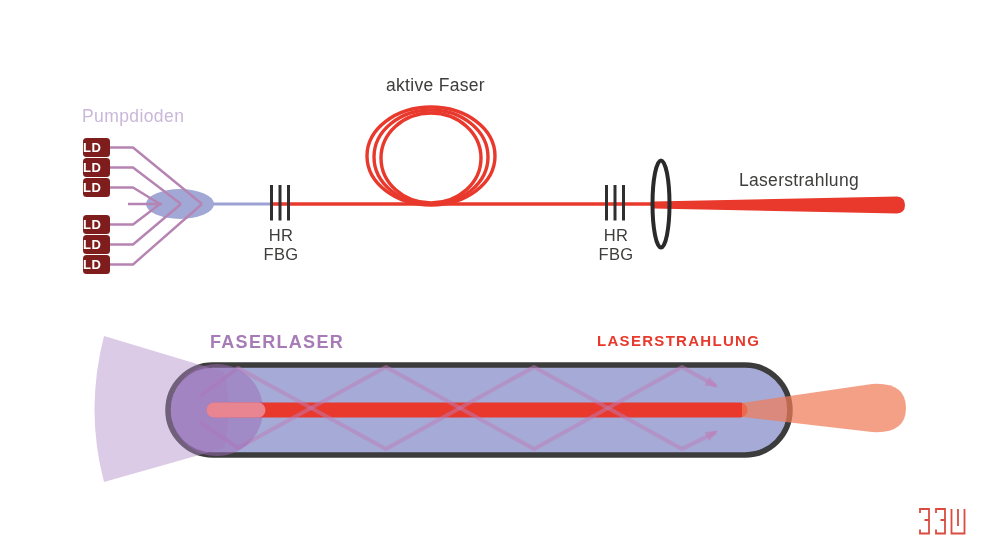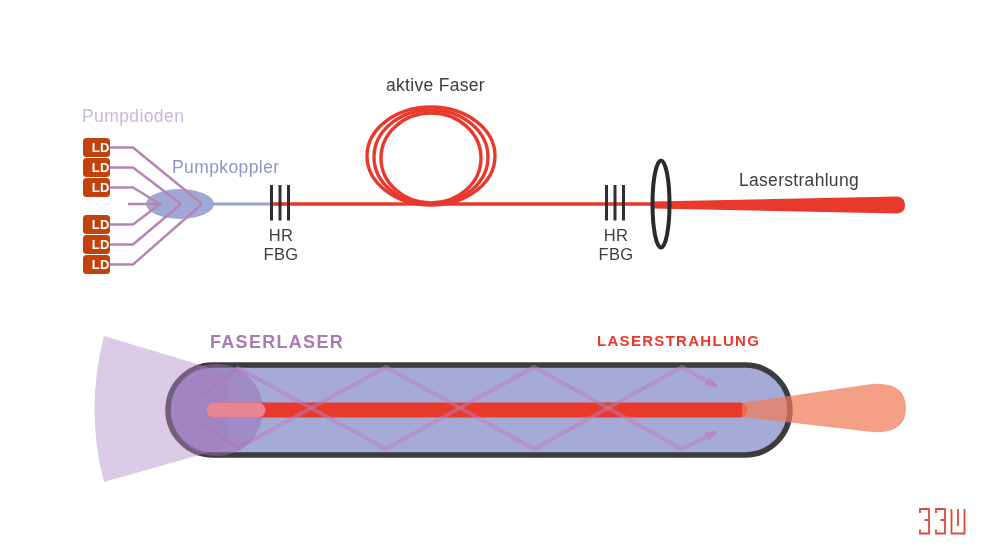--- a/index.html
+++ b/index.html
@@ -14,23 +14,23 @@
   .lbl-aktivefaser{left:386px;top:75px;font-size:17.5px;letter-spacing:.3px;color:#3d3d3c;}
   .lbl-laserstrahlung-top{left:739px;top:170px;font-size:17.5px;letter-spacing:.3px;color:#3d3d3c;}
   .fbg-lbl{font-size:16.5px;color:#3d3d3c;transform:translateX(-50%);text-align:right;letter-spacing:.3px;}
   .fbg-left-1{left:281px;top:226px;}
   .fbg-left-2{left:281px;top:245px;}
   .fbg-right-1{left:616px;top:226px;}
   .fbg-right-2{left:616px;top:245px;}
   .lbl-faserlaser{left:210px;top:332px;font-size:18px;font-weight:700;letter-spacing:1.3px;color:#a77bb5;}
   .lbl-laserstrahlung-bottom{left:597px;top:332px;font-size:15px;font-weight:700;letter-spacing:1.3px;color:#e8392c;}
   .ld-box{
-    position:absolute;left:83px;width:27px;height:19px;background:#c2410c;
+    position:absolute;left:83px;width:27px;height:19px;background:#7f1d1d;
     border-radius:3.5px;color:#ffffff;font-size:13px;font-weight:700;
-    letter-spacing:.5px;text-align:right;line-height:19px;
+    letter-spacing:.5px;text-align:left;line-height:19px;
   }
   .ld-1{top:138px;} .ld-2{top:158px;} .ld-3{top:178px;}
   .ld-4{top:215px;} .ld-5{top:235px;} .ld-6{top:255px;}
 </style>
 </head>
 <body>
 
 <div class="canvas">
 
   <svg width="992" height="558" viewBox="0 0 992 558">
@@ -102,21 +102,20 @@
 
   <div class="lbl lbl-pumpdioden">Pumpdioden</div>
 
   <div class="ld-box ld-1">LD</div>
   <div class="ld-box ld-2">LD</div>
   <div class="ld-box ld-3">LD</div>
   <div class="ld-box ld-4">LD</div>
   <div class="ld-box ld-5">LD</div>
   <div class="ld-box ld-6">LD</div>
 
-  <div class="lbl lbl-pumpkoppler">Pumpkoppler</div>
   <div class="lbl lbl-aktivefaser">aktive Faser</div>
   <div class="lbl lbl-laserstrahlung-top">Laserstrahlung</div>
 
   <div class="lbl fbg-lbl fbg-left-1">HR</div>
   <div class="lbl fbg-lbl fbg-left-2">FBG</div>
   <div class="lbl fbg-lbl fbg-right-1">HR</div>
   <div class="lbl fbg-lbl fbg-right-2">FBG</div>
 
   <div class="lbl lbl-faserlaser">FASERLASER</div>
   <div class="lbl lbl-laserstrahlung-bottom">LASERSTRAHLUNG</div>

